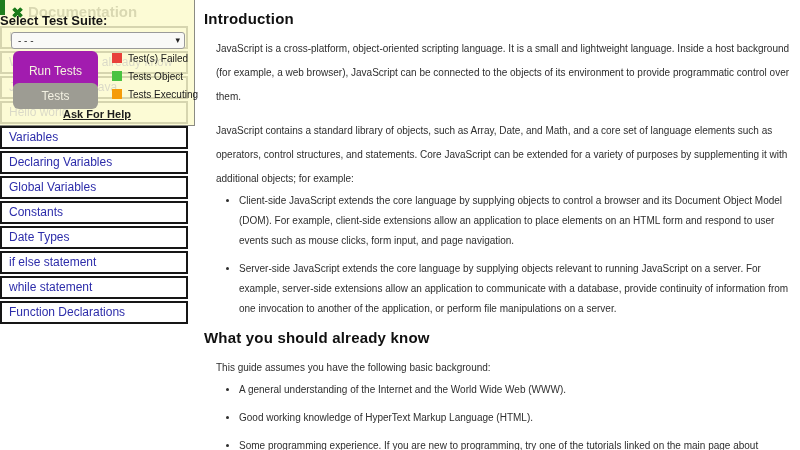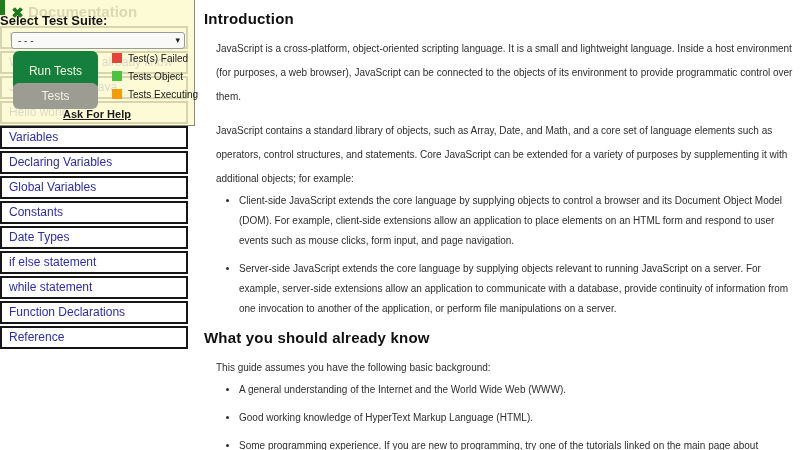--- a/index.html
+++ b/index.html
@@ -71,21 +71,21 @@
   }
   .tw-select .chev {
     position: absolute; right: 4px; top: 0; line-height: 15px;
     font-size: 9px; color: #222;
   }
   .tw-btn {
     position: absolute; left: 13px; width: 85px;
     border: none; border-radius: 6px; cursor: pointer;
     font-size: 12px; font-family: inherit;
   }
-  .tw-btn.run { top: 51px; height: 40px; background: #15803d; color: #f5f3e0; }
+  .tw-btn.run { top: 51px; height: 40px; background: #a21caf; color: #f5f3e0; }
   .tw-btn.secondary { top: 83px; height: 26px; background: #9d9c93; color: #f3f1e2; }
   .tw-legend { position: absolute; left: 112px; top: 53px; }
   .legend-row { display: flex; align-items: center; height: 10px; margin-bottom: 8px; }
   .legend-swatch { width: 10px; height: 10px; margin-right: 6px; flex: 0 0 auto; }
   .legend-label { font-size: 10px; color: #1a1a1a; white-space: nowrap; }
   .tw-help {
     position: absolute; left: 0; top: 108px; width: 100%;
     text-align: center; font-size: 11px; font-weight: 600;
     color: #1c1c1c; text-decoration: underline; cursor: pointer;
   }
@@ -105,26 +105,25 @@
   <div class="nav-item">JavaScript and Java</div>
   <div class="nav-item">Hello world</div>
   <div class="nav-item">Variables</div>
   <div class="nav-item">Declaring Variables</div>
   <div class="nav-item">Global Variables</div>
   <div class="nav-item">Constants</div>
   <div class="nav-item">Date Types</div>
   <div class="nav-item">if else statement</div>
   <div class="nav-item">while statement</div>
   <div class="nav-item">Function Declarations</div>
-  <div class="nav-item">Reference</div>
 </aside>
 
 <main class="main">
   <h2>Introduction</h2>
-  <p>JavaScript is a cross-platform, object-oriented scripting language. It is a small and lightweight language. Inside a host environment (for purposes, a web browser), JavaScript can be connected to the objects of its environment to provide programmatic control over them.</p>
+  <p>JavaScript is a cross-platform, object-oriented scripting language. It is a small and lightweight language. Inside a host background (for example, a web browser), JavaScript can be connected to the objects of its environment to provide programmatic control over them.</p>
   <p>JavaScript contains a standard library of objects, such as Array, Date, and Math, and a core set of language elements such as operators, control structures, and statements. Core JavaScript can be extended for a variety of purposes by supplementing it with additional objects; for example:</p>
   <ul>
     <li>Client-side JavaScript extends the core language by supplying objects to control a browser and its Document Object Model (DOM). For example, client-side extensions allow an application to place elements on an HTML form and respond to user events such as mouse clicks, form input, and page navigation.</li>
     <li>Server-side JavaScript extends the core language by supplying objects relevant to running JavaScript on a server. For example, server-side extensions allow an application to communicate with a database, provide continuity of information from one invocation to another of the application, or perform file manipulations on a server.</li>
   </ul>
   <h2>What you should already know</h2>
   <p>This guide assumes you have the following basic background:</p>
   <ul>
     <li>A general understanding of the Internet and the World Wide Web (WWW).</li>
     <li>Good working knowledge of HyperText Markup Language (HTML).</li>

